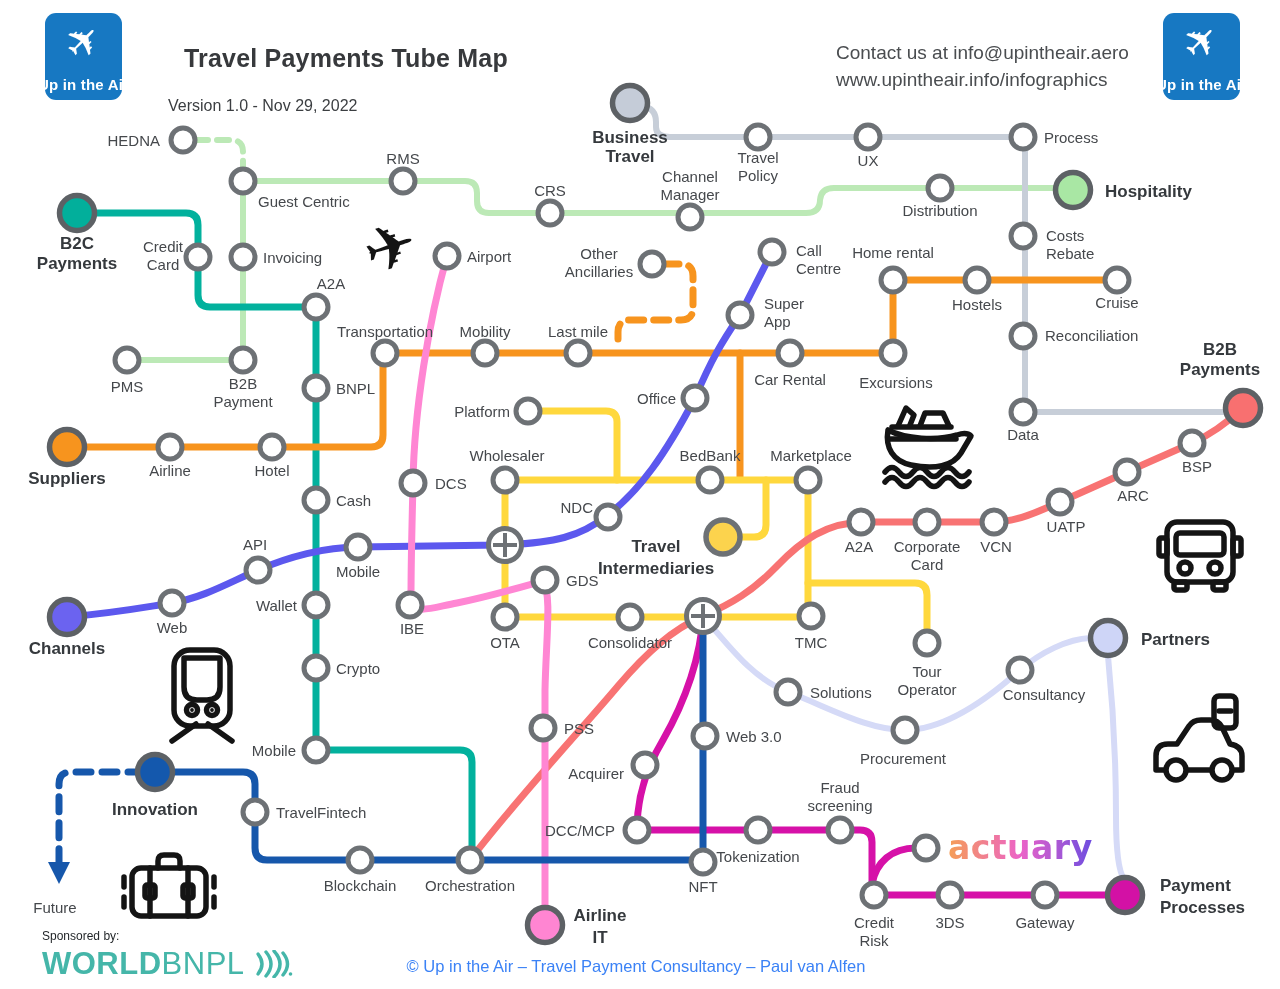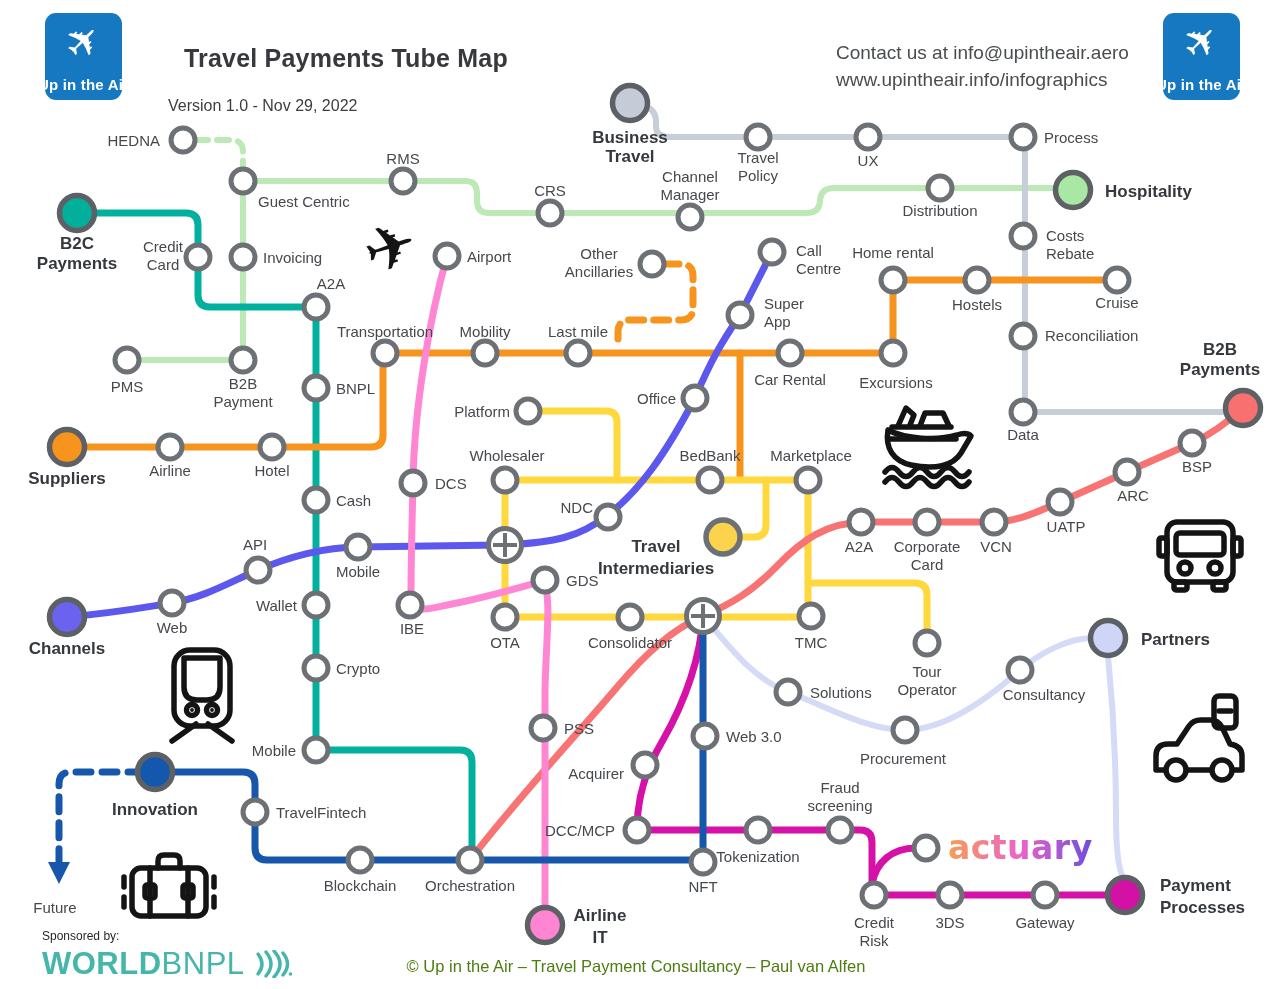--- a/index.html
+++ b/index.html
@@ -23,21 +23,21 @@
   .titleblock h1{margin:16px;font-size:25px;font-weight:700;letter-spacing:.2px;}
   .version{margin-top:24px;font-size:16px;color:#3b3e41;}
   .contact{position:absolute;left:836px;top:33px;font-size:19px;color:#4a4d50;line-height:27px;margin-top:6px;}
   
   .sponsor{position:absolute;left:42px;top:929px;}
   .sponsor .sp{font-size:12px;color:#1f2326;}
   .wl{display:flex;align-items:center;gap:7px;margin-top:3px;color:#45b6a9;}
   .wl .word{font-size:31px;letter-spacing:.5px;}
   .wl .word b{font-weight:800;text-align:center;}
   .wl .word .light{font-weight:400;}
-  .copyright{position:absolute;left:0;right:8px;top:957px;text-align:center;font-size:16.5px;color:#4d7c0f;}
+  .copyright{position:absolute;left:0;right:8px;top:957px;text-align:center;font-size:16.5px;color:#3b82f6;}
 </style>
 </head>
 <body>
 
 <div class="canvas">
 
   <svg width="1280" height="989" viewBox="0 0 1280 989">
       <defs>
         <linearGradient id="ag" x1="0" y1="0" x2="1" y2="0">
           <stop offset="0" stop-color="#f59e56"></stop>

